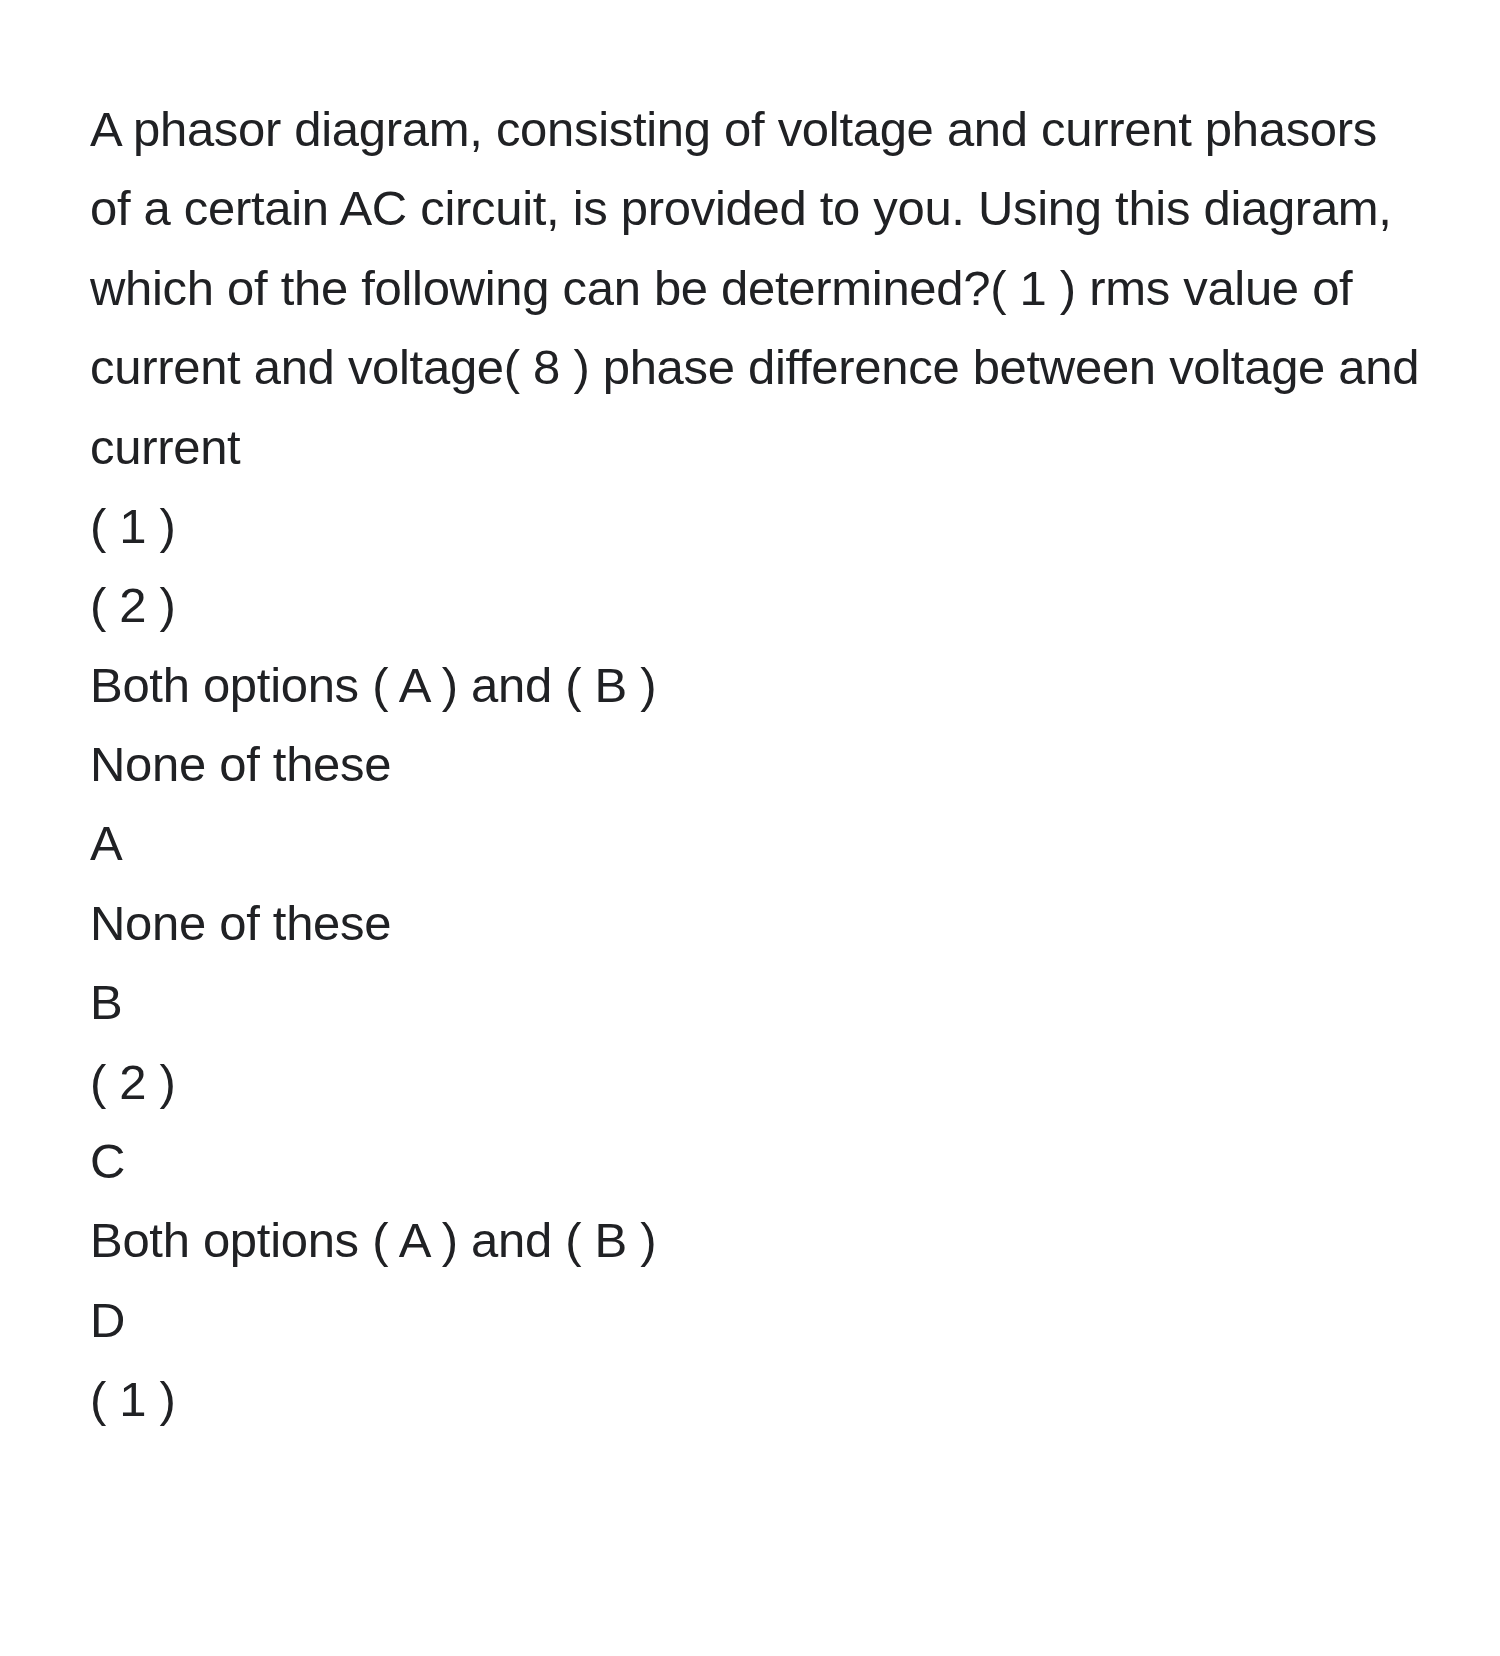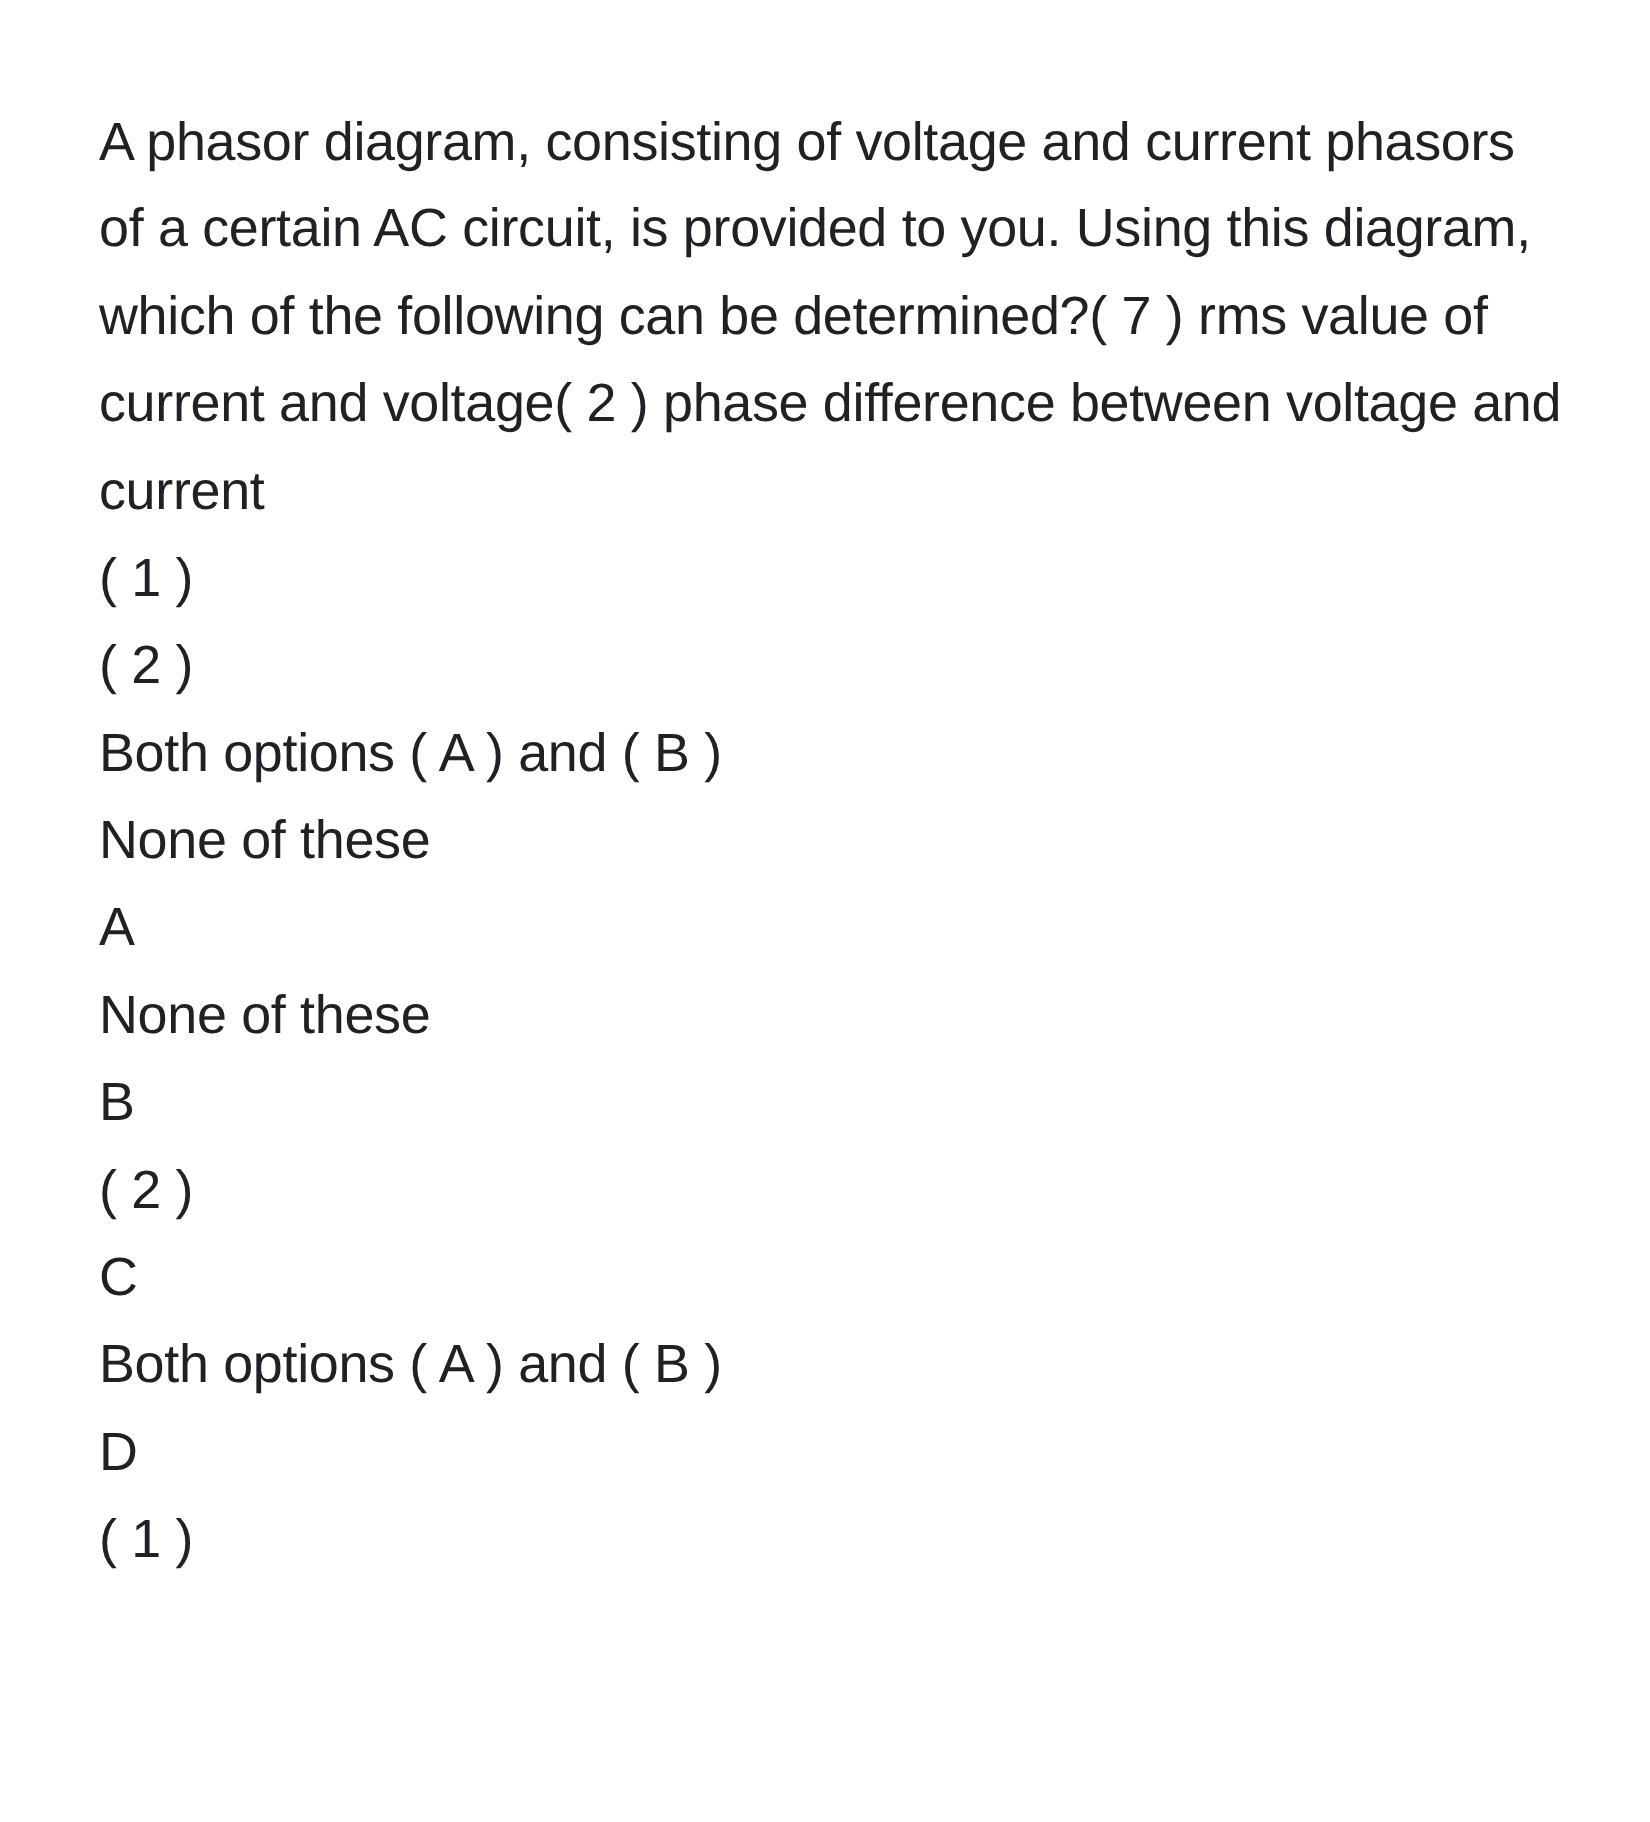--- a/index.html
+++ b/index.html
@@ -25,21 +25,21 @@
       font-size: 49px;
       line-height: 1.62;
       color: #202124;
       letter-spacing: -0.3px;
     }
   </style>
 </head>
 <body>
 
 <div>
-  <div class="question-text">A phasor diagram, consisting of voltage and current phasors of a certain AC circuit, is provided to you. Using this diagram, which of the following can be determined?( 7 ) rms value of current and voltage( 2 ) phase difference between voltage and current</div>
+  <div class="question-text">A phasor diagram, consisting of voltage and current phasors of a certain AC circuit, is provided to you. Using this diagram, which of the following can be determined?( 1 ) rms value of current and voltage( 8 ) phase difference between voltage and current</div>
   <div class="option-line"> ( 1 )</div>
   <div class="option-line">( 2 )</div>
   <div class="option-line">Both options ( A ) and ( B )</div>
   <div class="option-line">None of these</div>
   <div class="option-line">A</div>
   <div class="option-line">None of these</div>
   <div class="option-line">B</div>
   <div class="option-line">( 2 )</div>
   <div class="option-line">C</div>
   <div class="option-line">Both options ( A ) and ( B )</div>

